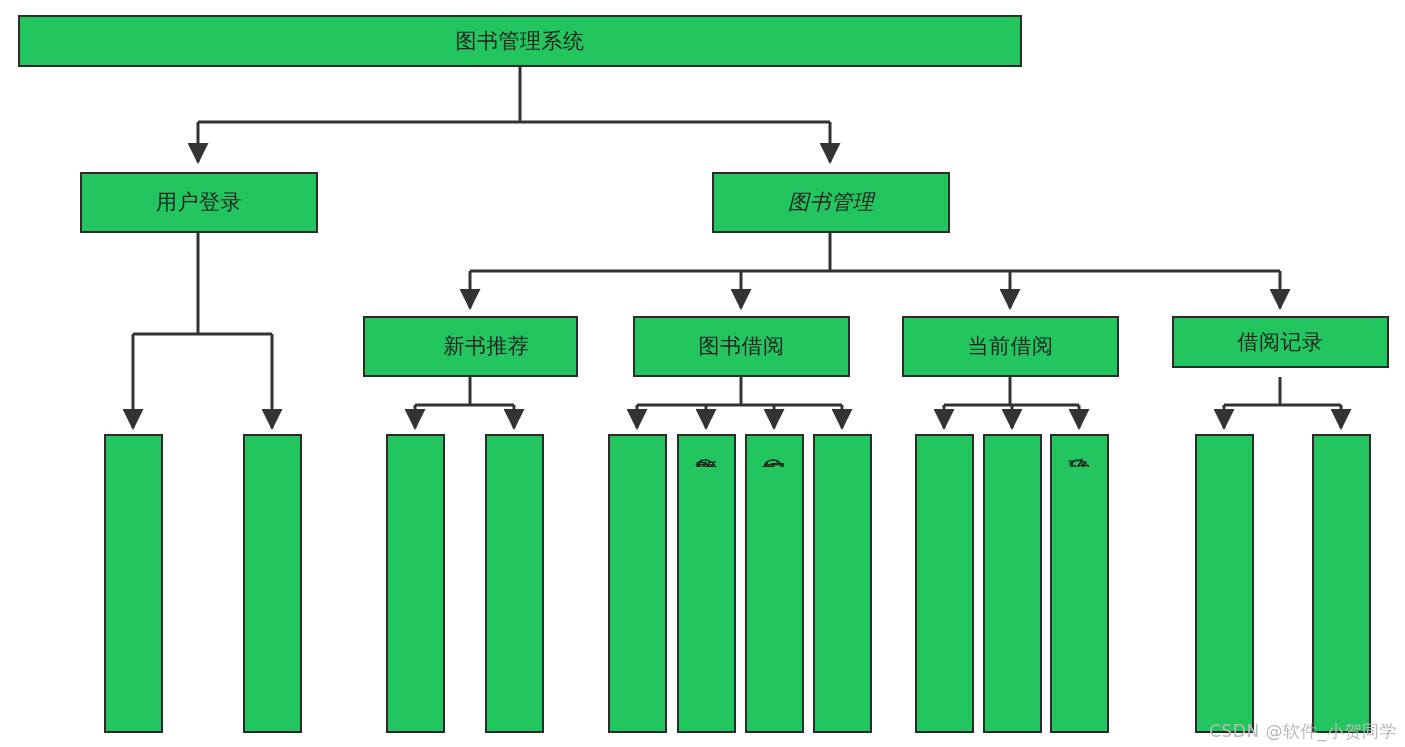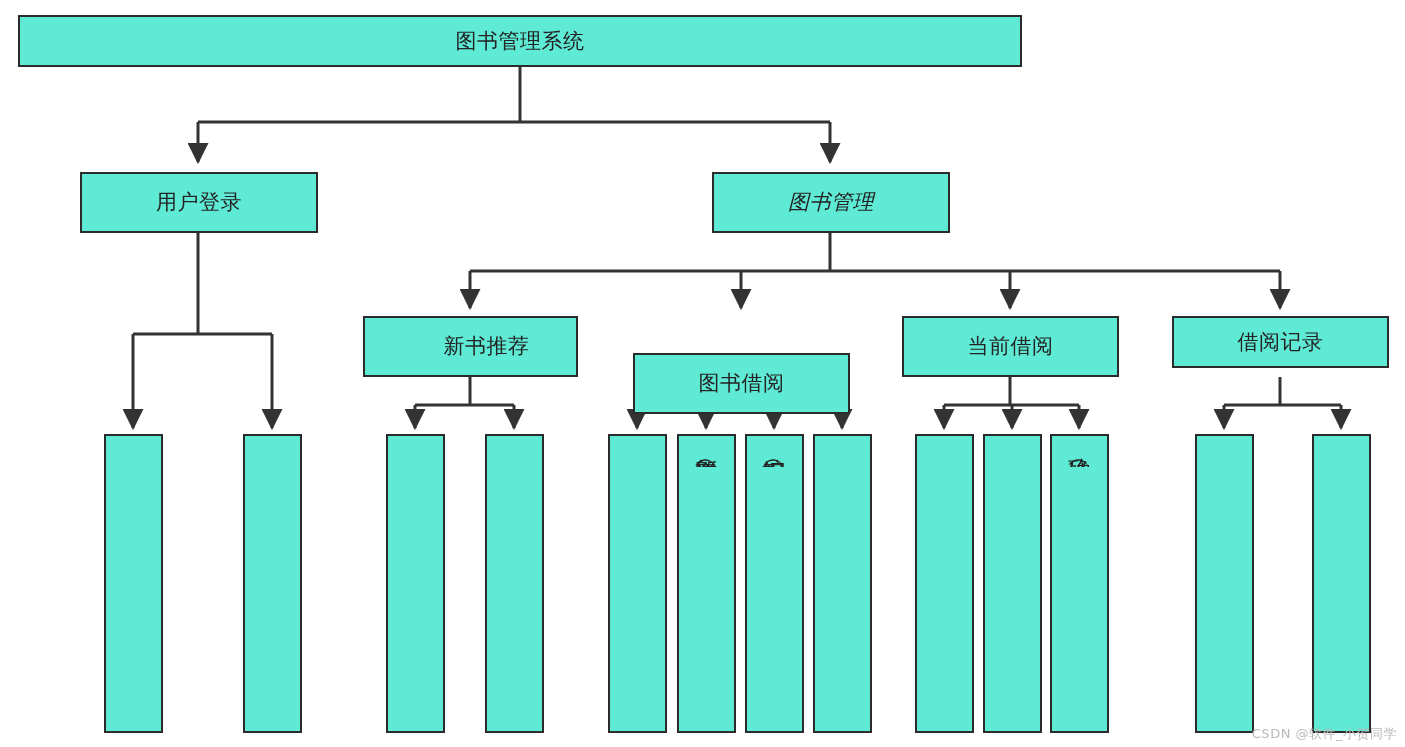--- a/index.html
+++ b/index.html
@@ -8,21 +8,21 @@
     background:#ffffff;
     font-family:"DejaVu Sans","Liberation Sans",sans-serif;
     overflow:hidden;
     position:relative;
   }
   #diagram-root{position:absolute;left:0;top:0;width:1405px;height:747px;}
   svg#connectors{position:absolute;left:0;top:0;width:1405px;height:747px;pointer-events:none;}
   .node{
     position:absolute;
     box-sizing:border-box;
-    background:#5eead4;
+    background:#22c55e;
     border:2px solid #2b2b2b;
     display:flex;
     align-items:center;
     justify-content:center;
     color:#222222;
   }
   .node .label{
     font-size:21px;
     line-height:1.15;
     letter-spacing:0.5px;
@@ -42,21 +42,21 @@
     letter-spacing:3px;
     white-space:nowrap;
     max-height:286px;
     overflow:hidden;
   }
   .node.vert.top-align{align-items:flex-start;}
   .watermark{
     position:absolute;
     right:8px;
     bottom:4px;
-    font-size:13px;
+    font-size:17px;
     color:#b9b9b9;
     white-space:nowrap;
     letter-spacing:0.5px;
     margin-top:16px;
   }
 </style>
 </head>
 <body>
 
 <div id="diagram-root">
@@ -118,21 +118,21 @@
   <div class="node" style="left:80px;top:172px;width:238px;height:61px;">
     <span class="label">用户登录</span>
   </div>
   <div class="node" style="left:712px;top:172px;width:238px;height:61px;font-style:italic;">
     <span class="label">图书管理</span>
   </div>
 
   <div class="node" style="left:363px;top:316px;width:215px;height:61px;padding-left:32px;">
     <span class="label">新书推荐</span>
   </div>
-  <div class="node" style="left:633px;top:316px;width:217px;height:61px;margin-top:37px;">
+  <div class="node" style="left:633px;top:316px;width:217px;height:61px;">
     <span class="label">图书借阅</span>
   </div>
   <div class="node" style="left:902px;top:316px;width:217px;height:61px;">
     <span class="label">当前借阅</span>
   </div>
   <div class="node" style="left:1172px;top:316px;width:217px;height:52px;">
     <span class="label">借阅记录</span>
   </div>
 
   <div class="node vert" style="left:104px;top:434px;width:59px;height:299px;">

